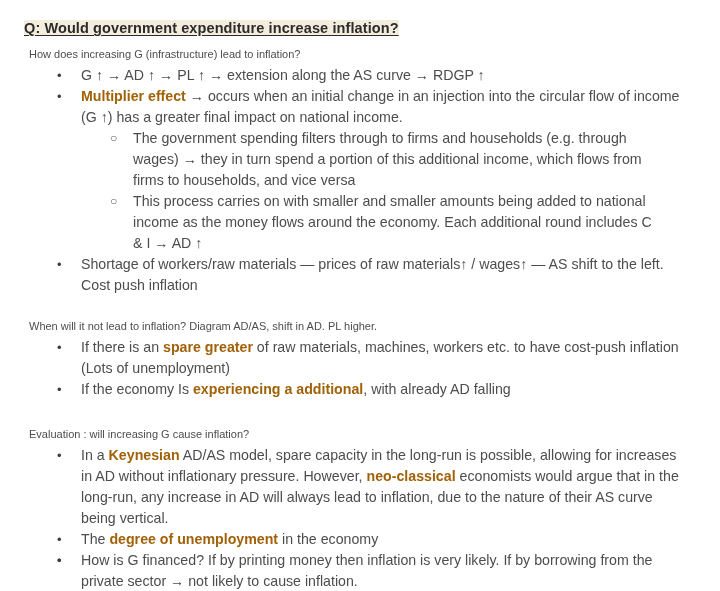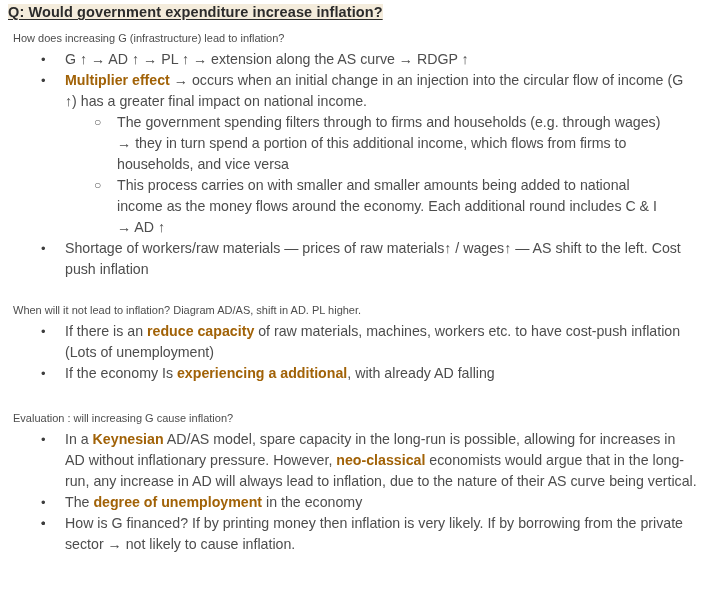--- a/index.html
+++ b/index.html
@@ -12,21 +12,21 @@
     height: 591px;
     overflow: hidden;
     font-family: "Liberation Sans", sans-serif;
     color: #4d4d4d;
     -webkit-font-smoothing: antialiased;
   }
   .page {
     position: relative;
     width: 720px;
     height: 589px;
-    padding: 0;
+    padding: 16px;
     box-sizing: border-box;
   }
 
   
   .title-row {
     padding: 3px 0 0 8px;
   }
   .doc-title {
     display: inline;
     font-size: 14.5px;
@@ -151,21 +151,21 @@
   </div>
 
   <div class="gap-md"></div>
 
   <div class="block">
     <p class="lead">When will it not lead to inflation? Diagram AD/AS, shift in AD. PL higher.</p>
 
     <ul class="lvl1">
       <li>
         <span class="bullet">•</span>
-        <span>If there is an </span><b>reduce capacity</b><span> of raw materials, machines, workers etc. to have cost-push inflation (Lots of unemployment)</span>
+        <span>If there is an </span><b>spare greater</b><span> of raw materials, machines, workers etc. to have cost-push inflation (Lots of unemployment)</span>
       </li>
       <li>
         <span class="bullet">•</span>
         <span>If the economy Is </span><b>experiencing a additional</b><span>, with already AD falling</span>
       </li>
     </ul>
   </div>
 
   <div class="gap-lg"></div>
 

